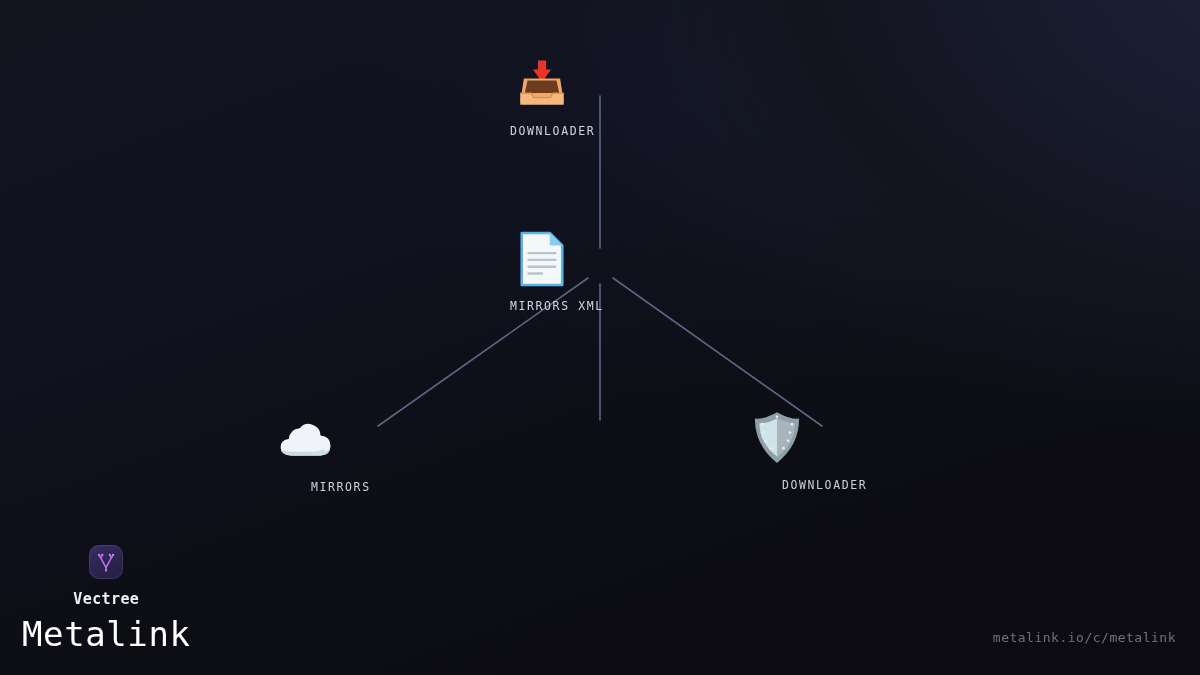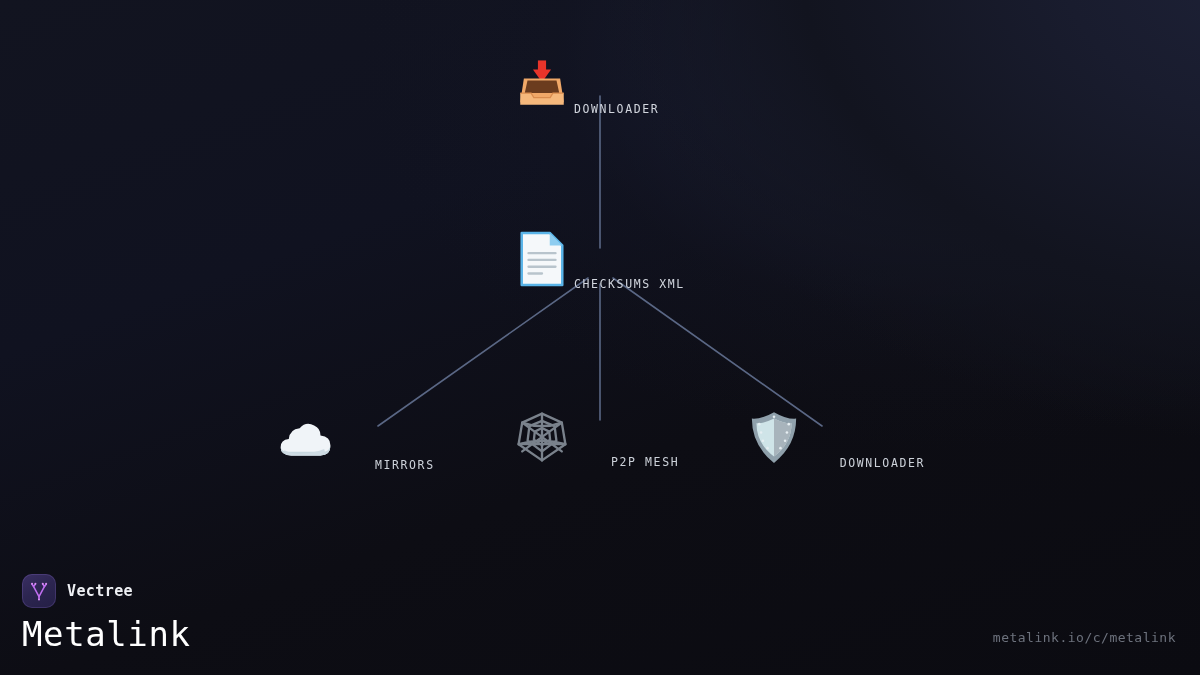--- a/index.html
+++ b/index.html
@@ -24,22 +24,22 @@
 
   
   #edges { position:absolute; inset:0; width:1200px; height:675px; z-index:1; }
 
   .node {
     position:absolute;
     z-index:2;
     width:180px;
     margin-left:-90px;
     display:flex;
-    flex-direction:row;
-    align-items:flex-end;
+    flex-direction:column;
+    align-items:flex-start;
     user-select:none;
   }
   .node .glyph {
     width:64px; height:64px;
     display:flex; align-items:center; justify-content:center;
   }
   .node .caption {
     margin-top:8px;
     font-size:11.5px;
     letter-spacing:1.6px;
@@ -51,20 +51,21 @@
 
   
   #brand {
     position:absolute;
     left:22px; bottom:24px;
     z-index:4;
   }
   #brand-row {
     display:flex; align-items:center; gap:11px;
     margin-bottom:9px;
+    flex-direction:column;
   }
   #brand-logo {
     width:34px; height:34px;
     border-radius:10px;
     background:linear-gradient(150deg,#3a2f63 0%,#2c2550 48%,#241f45 100%);
     box-shadow:inset 0 0 0 1px rgba(150,120,220,0.22);
     display:flex; align-items:center; justify-content:center;
   }
   #brand-name {
     font-size:15px;
@@ -122,47 +123,34 @@
         <path d="M3 2 H32 L45 15 V56 H3 Z" fill="#f5f8fa" stroke="#5ab4e8" stroke-width="2.6" stroke-linejoin="round"></path>
         <path d="M32 2 L32 15 L45 15 Z" fill="#8ecdf0"></path>
         <g stroke="#b8c4cc" stroke-width="2.4" stroke-linecap="round">
           <line x1="10" y1="23" x2="38" y2="23"></line>
           <line x1="10" y1="30" x2="38" y2="30"></line>
           <line x1="10" y1="37" x2="38" y2="37"></line>
           <line x1="10" y1="44" x2="24" y2="44"></line>
         </g>
       </svg>
     </div>
-    <div class="caption">CHECKSUMS XML</div>
+    <div class="caption">MIRRORS XML</div>
   </div>
 
   <div class="node sub" style="left:364px; top:408px;">
     <div class="glyph">
       <svg width="58" height="46" viewBox="0 0 64 50">
         <path d="M16 42 Q4 42 4 33 Q4 25 13 24 Q14 13 25 12 Q32 4 41 9 Q48 12 48 20 Q59 21 59 31 Q59 42 48 42 Z" fill="#f0f4f8"></path>
         <path d="M16 42 Q4 42 4 33 Q5 38 13 38 L50 38 Q58 38 59 31 Q59 42 48 42 Z" fill="#c8d8e0"></path>
         <path d="M8 36 Q16 41 28 40 Q42 39 52 35 Q55 41 48 42 L16 42 Q8 42 8 36 Z" fill="#cfdce4"></path>
       </svg>
     </div>
     <div class="caption">MIRRORS</div>
   </div>
 
-  <div class="node sub" style="left:600px; top:405px;">
-    <div class="glyph">
-      <svg width="54" height="54" viewBox="0 0 60 60">
-        <g stroke="#7a828c" stroke-width="2.6" fill="none" stroke-linejoin="round" stroke-linecap="round">
-          <path d="M30 4 L52 14 L56 38 L30 56 L4 38 L8 14 Z"></path>
-          <path d="M30 4 L30 56 M8 14 L52 46 M52 14 L8 46 M4 38 L56 38 M8 14 Q30 22 52 14 M4 38 Q30 30 56 38"></path>
-          <path d="M30 12 L44 18 L46 34 L30 46 L14 34 L16 18 Z"></path>
-          <path d="M30 20 L38 24 L39 33 L30 39 L21 33 L22 24 Z"></path>
-        </g>
-      </svg>
-    </div>
-    <div class="caption">P2P MESH</div>
-  </div>
 
   <div class="node sub" style="left:835px; top:406px;">
     <div class="glyph">
       <svg width="48" height="56" viewBox="0 0 52 60">
         <path d="M26 2 Q40 10 50 9 Q50 38 26 57 Q2 38 2 9 Q12 10 26 2 Z" fill="#8fa0ab"></path>
         <path d="M26 9 Q38 15 45 14 Q45 36 26 50 Q7 36 7 14 Q14 15 26 9 Z" fill="#cfe4e8"></path>
         <path d="M26 9 Q38 15 45 14 Q45 36 26 50 Z" fill="#a8b4bc"></path>
         <g fill="#e6eef2">
           <circle cx="10" cy="15" r="1.4"></circle>
             <circle cx="12" cy="24" r="1.4"></circle>

